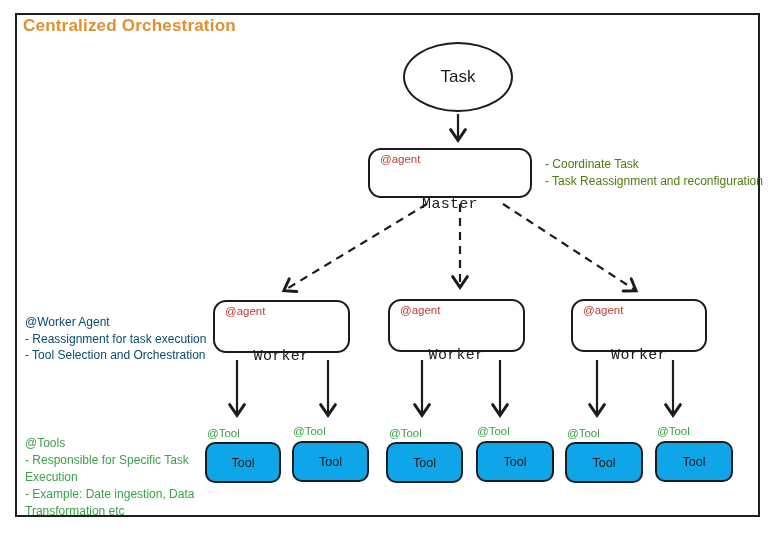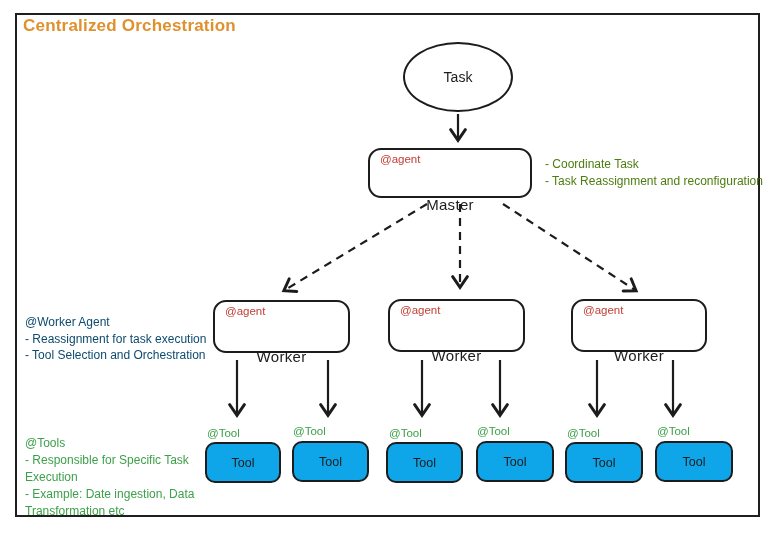--- a/index.html
+++ b/index.html
@@ -12,29 +12,29 @@
     border:2px solid #1f1f1f;background:transparent;box-sizing:border-box;
   }
   .title{
     position:absolute;left:23px;top:16px;font-size:17px;font-weight:bold;
     color:#e0912f;letter-spacing:0.2px;
   }
   .connectors{position:absolute;left:0;top:0;width:780px;height:540px;pointer-events:none;}
   .ellipse{
     position:absolute;left:403px;top:42px;width:110px;height:70px;
     border:2px solid #1c1c1c;border-radius:50%;box-sizing:border-box;
-    display:flex;align-items:center;justify-content:center;font-size:14px;background:#fff;
+    display:flex;align-items:center;justify-content:center;font-size:17px;background:#fff;
   }
   .node{
     position:absolute;border:2.5px solid #1c1c1c;border-radius:13px;background:#fff;
     box-sizing:border-box;display:flex;flex-direction:column;gap:30px;
   }
   .node .tag{font-size:11.5px;color:#c13e35;padding:3px 0 0 10px;line-height:13px;}
   .node .node-label{flex:1;display:flex;align-items:center;justify-content:center;
-    font-size:15px;letter-spacing:0.3px;padding-bottom:6px;}
+    font-size:15px;letter-spacing:0.3px;padding-bottom:6px;font-family:Liberation Mono, monospace;}
   .master{left:368px;top:148px;width:164px;height:50px;}
   .w1{left:213px;top:300px;width:137px;height:53px;}
   .w2{left:388px;top:299px;width:137px;height:53px;}
   .w3{left:571px;top:299px;width:136px;height:53px;}
   .note{position:absolute;font-size:12px;line-height:16.5px;}
   .note-master{left:545px;top:156px;color:#4d7c0f;}
   .note-worker{left:25px;top:314px;color:#0c4a6e;}
   .note-tools{left:25px;top:435px;width:196px;color:#3da04a;line-height:17px;}
   .tool-tag{position:absolute;font-size:11.5px;color:#3da04a;}
   .tool-box{

